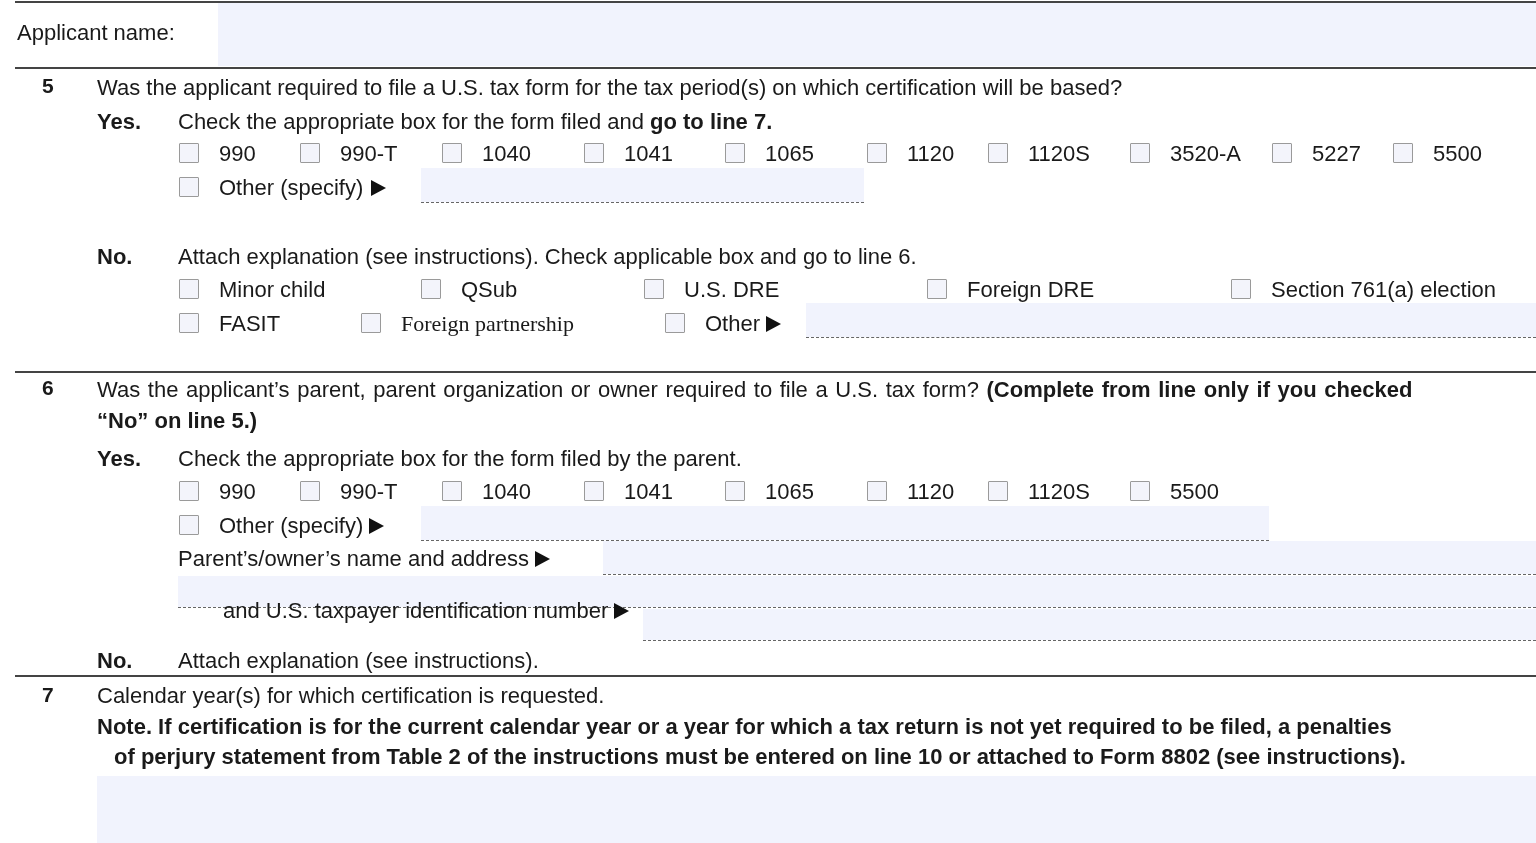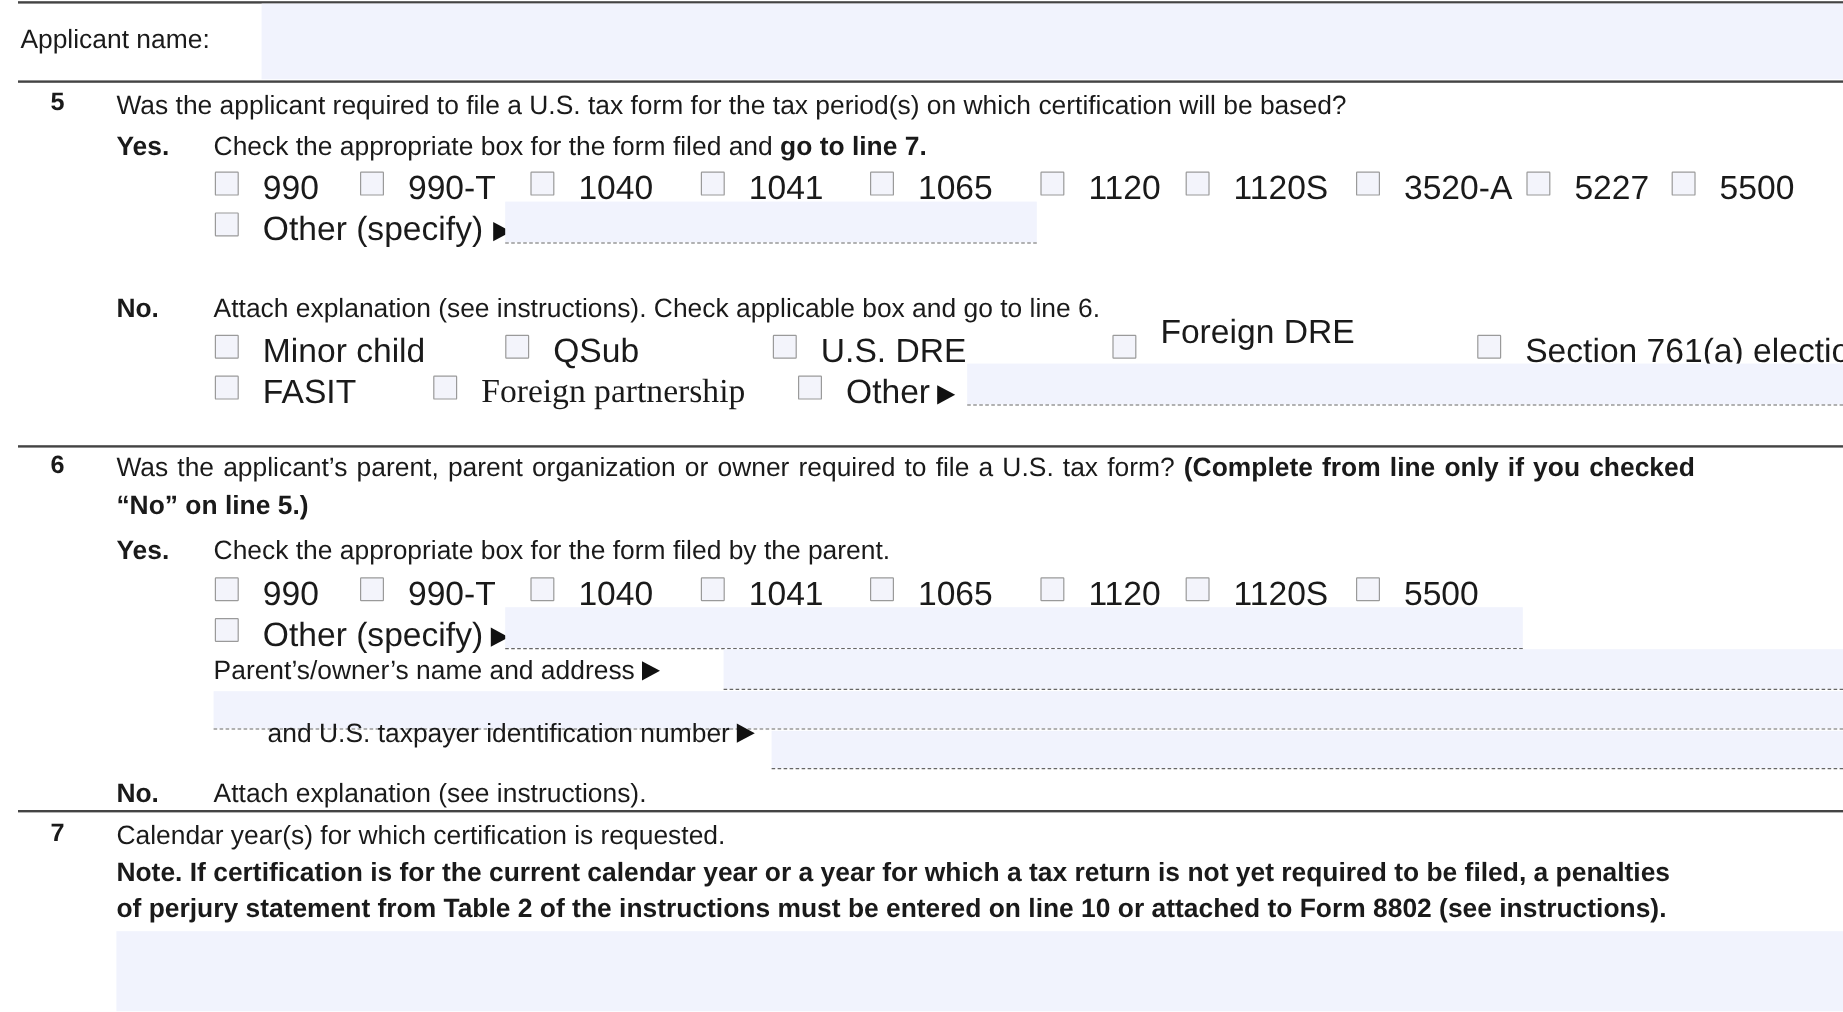--- a/index.html
+++ b/index.html
@@ -4,21 +4,21 @@
 <style>
   html,body{margin:0;padding:0;background:#fff;}
   body{width:1536px;height:843px;position:relative;overflow:hidden;
        font-family:"Liberation Sans", sans-serif;color:#1a1a1a;font-size:22px;}
   .abs{position:absolute;white-space:nowrap;}
   .bold{font-weight:bold;}
   .hline{position:absolute;height:0;border-top:2px solid #444;}
   .field{position:absolute;background:#f1f3fd;}
   .dash{position:absolute;border-bottom:1.5px dashed #666;}
   .cb{position:absolute;width:20px;height:20px;border:1.5px solid #9a9a9a;background:#f3f4fb;box-sizing:border-box;border-radius:1px;cursor:pointer;}
-  .cbl{position:absolute;white-space:nowrap;font-size:28px;}
+  .cbl{position:absolute;white-space:nowrap;font-size:22px;}
   .tri{display:inline-block;width:0;height:0;border-top:8px solid transparent;border-bottom:8px solid transparent;border-left:15px solid #111;margin-left:8px;vertical-align:-1px;}
   .linenum{position:absolute;font-weight:bold;font-size:21px;}
 </style>
 </head>
 <body>
 
 <div class="hline" style="left:15px;top:1px;width:1521px;"></div>
 
 <div class="abs" style="left:17px;top:20px;">Applicant name:</div>
 <div class="field" style="left:218px;top:3px;width:1318px;height:63px;"></div>
@@ -61,21 +61,21 @@
 <div class="abs bold" style="left:97px;top:244px;">No.</div>
 <div class="abs" style="left:178px;top:244px;">Attach explanation (see instructions). Check applicable box and go to line 6.</div>
 
 <div class="cb" style="left:179px;top:279px;"></div>
 <div class="cbl" style="left:219px;top:277px;">Minor child</div>
 <div class="cb" style="left:421px;top:279px;"></div>
 <div class="cbl" style="left:461px;top:277px;">QSub</div>
 <div class="cb" style="left:644px;top:279px;"></div>
 <div class="cbl" style="left:684px;top:277px;">U.S. DRE</div>
 <div class="cb" style="left:927px;top:279px;"></div>
-<div class="cbl" style="left:967px;top:261px;">Foreign DRE</div>
+<div class="cbl" style="left:967px;top:277px;">Foreign DRE</div>
 <div class="cb" style="left:1231px;top:279px;"></div>
 <div class="cbl" style="left:1271px;top:277px;">Section 761(a) election</div>
 
 <div class="cb" style="left:179px;top:313px;"></div>
 <div class="cbl" style="left:219px;top:311px;">FASIT</div>
 <div class="cb" style="left:361px;top:313px;"></div>
 <div class="cbl" style="left:401px;top:311px;font-family:Liberation Serif, serif;">Foreign partnership</div>
 <div class="cb" style="left:665px;top:313px;"></div>
 <div class="cbl" style="left:705px;top:311px;text-align:right;"><span>Other</span><span class="tri" style="margin-left:6px;"></span></div>
 <div class="field" style="left:806px;top:303px;width:730px;height:34px;"></div>
@@ -125,14 +125,14 @@
 <div class="dash" style="left:643px;top:640px;width:893px;"></div>
 
 <div class="abs bold" style="left:97px;top:648px;">No.</div>
 <div class="abs" style="left:178px;top:648px;">Attach explanation (see instructions).</div>
 
 <div class="hline" style="left:15px;top:675px;width:1521px;"></div>
 
 <div class="linenum" style="left:42px;top:683px;">7</div>
 <div class="abs" style="left:97px;top:683px;">Calendar year(s) for which certification is requested.</div>
 <div class="abs bold" style="left:97px;top:714px;">Note. If certification is for the current calendar year or a year for which a tax return is not yet required to be filed, a penalties</div>
-<div class="abs bold" style="left:97px;top:744px;text-align:center;">of perjury statement from Table 2 of the instructions must be entered on line 10 or attached to Form 8802 (see instructions).</div>
+<div class="abs bold" style="left:114px;top:744px;text-align:center;">of perjury statement from Table 2 of the instructions must be entered on line 10 or attached to Form 8802 (see instructions).</div>
 <div class="field" style="left:97px;top:776px;width:1439px;height:67px;"></div>
 
 </body></html>

